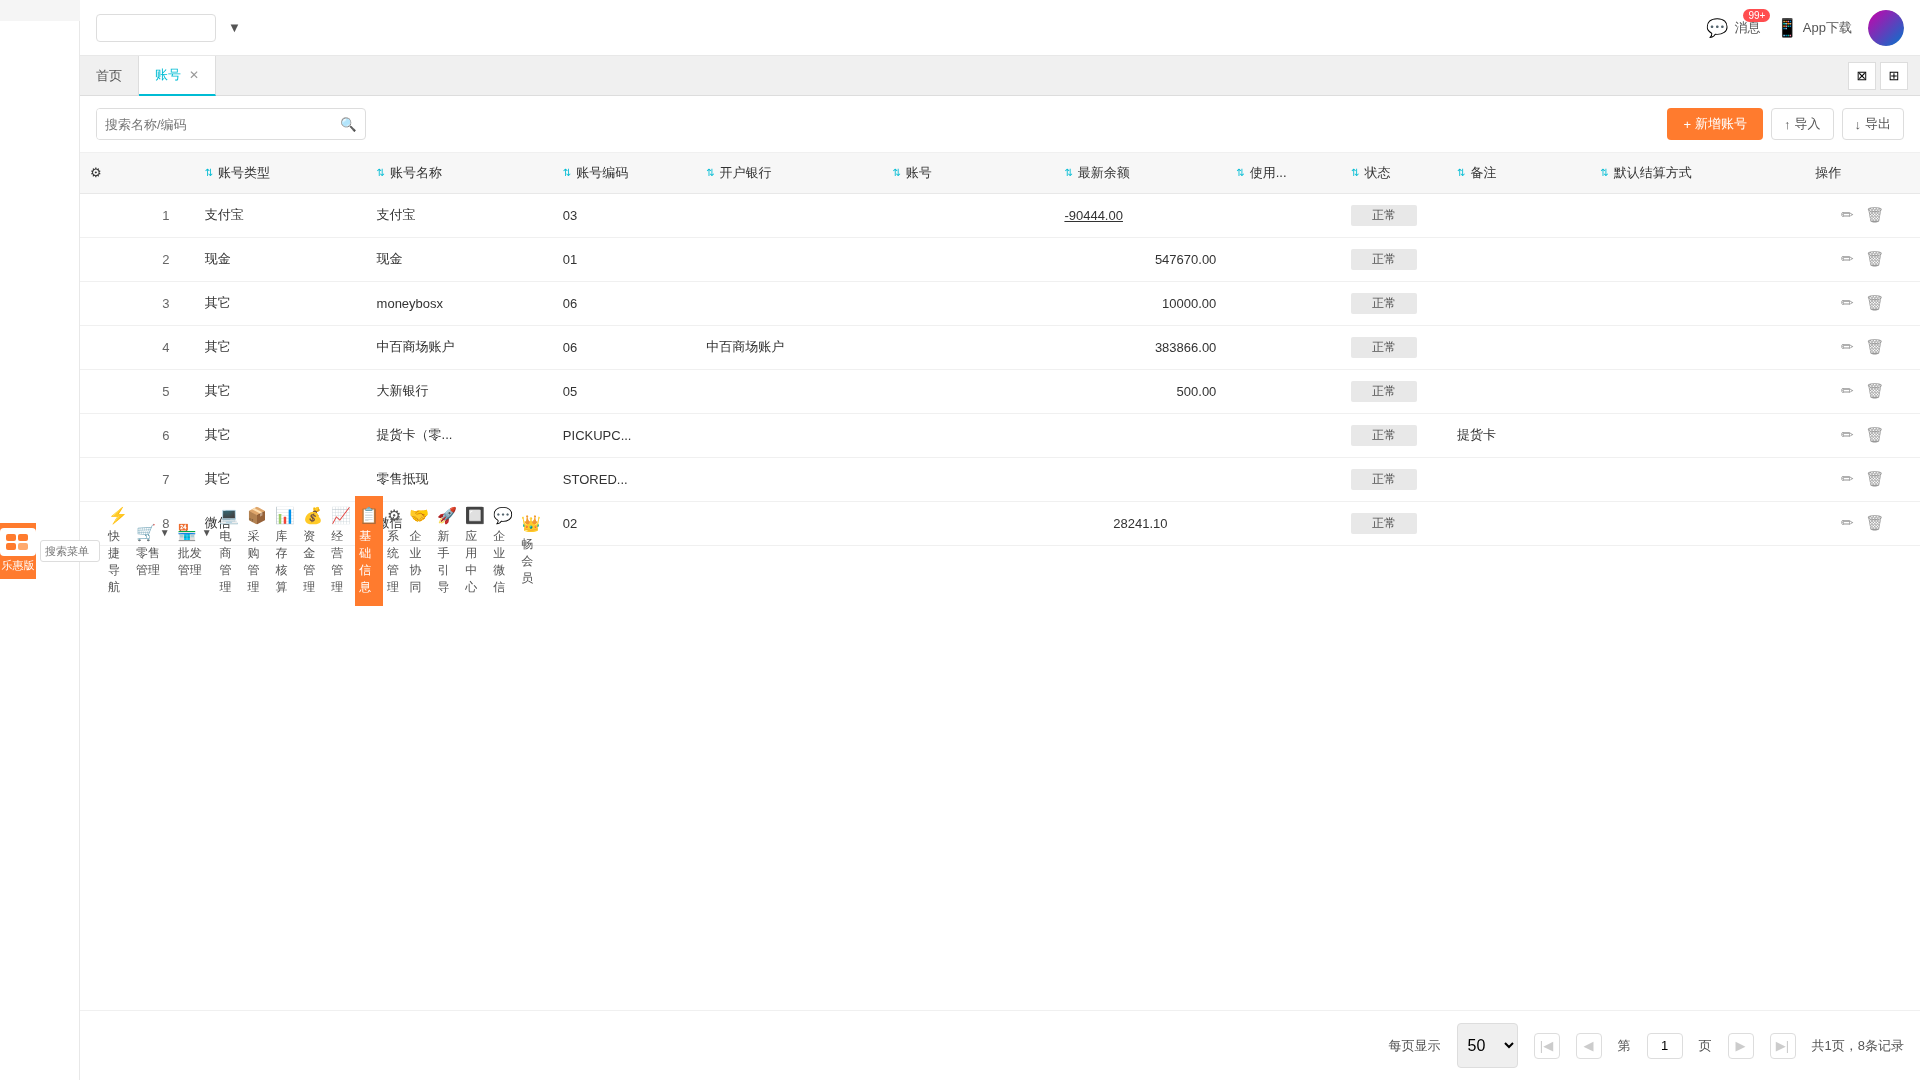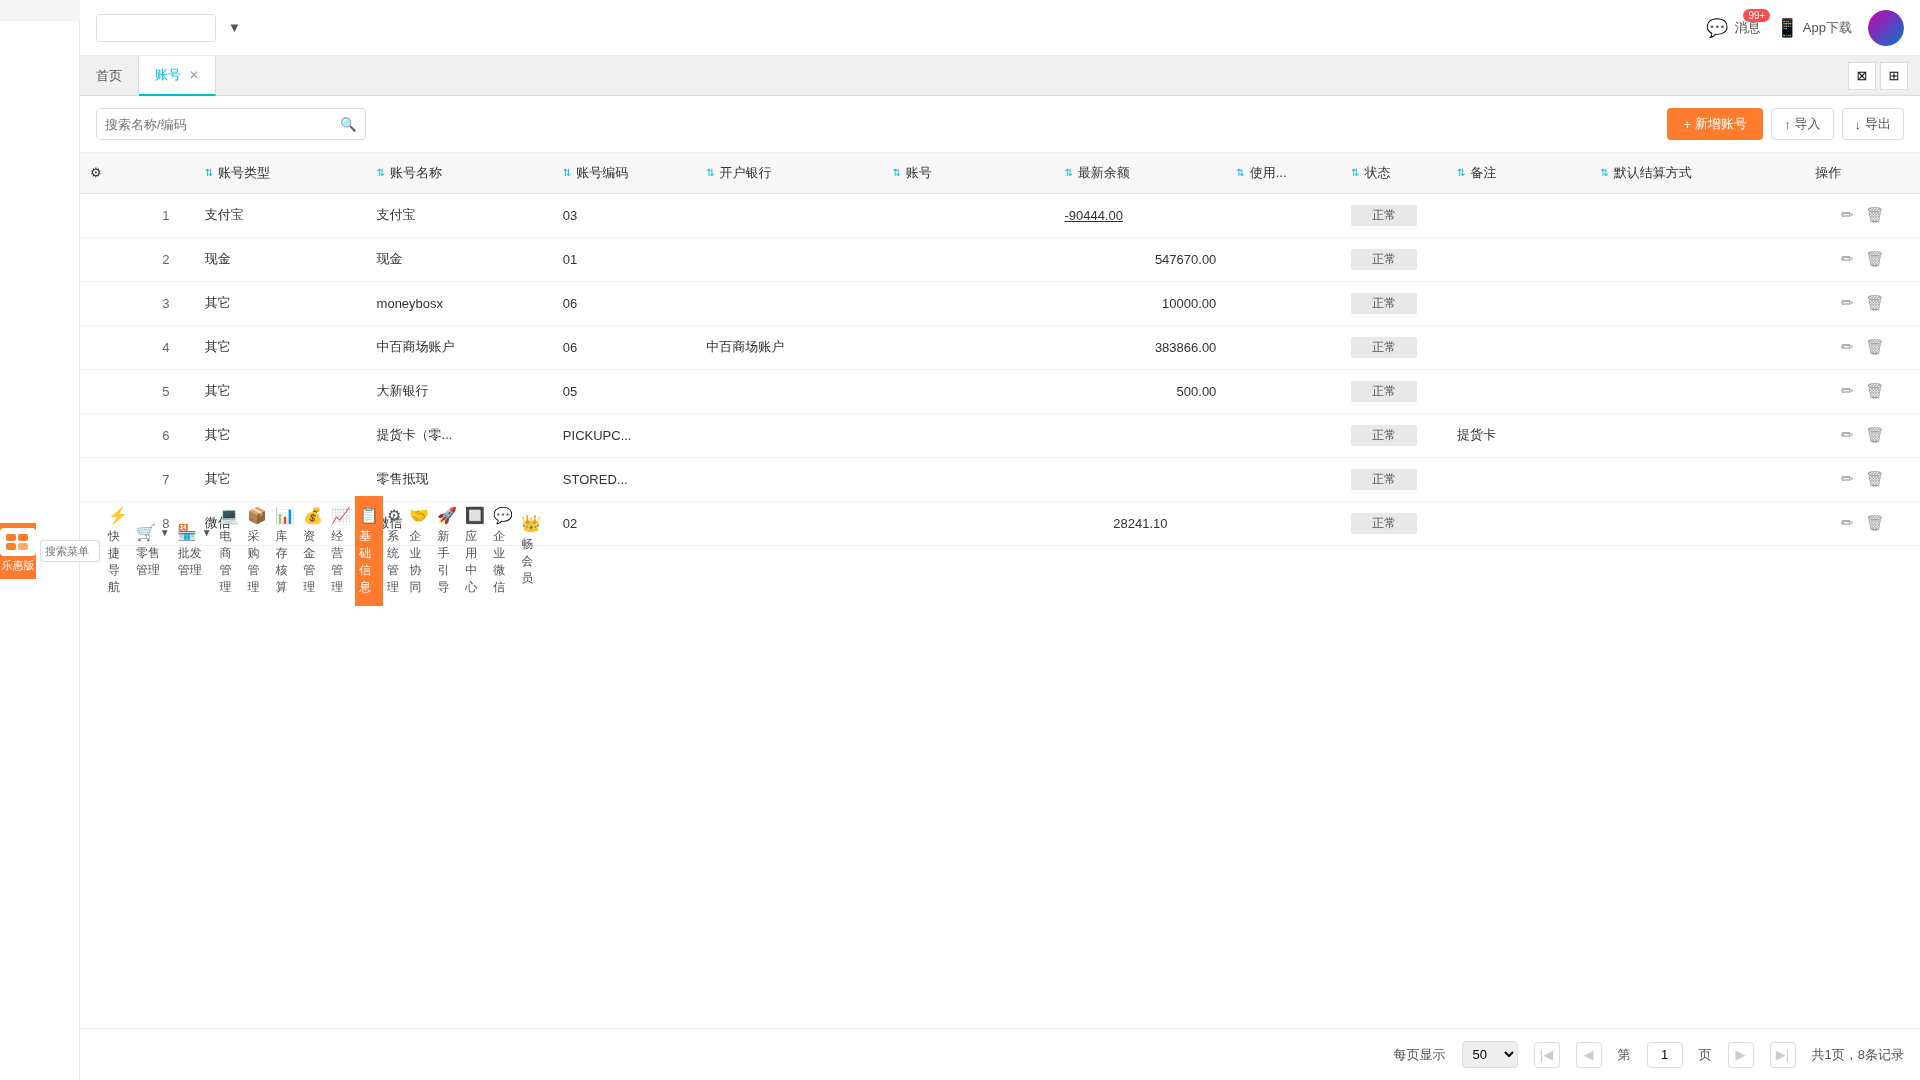--- a/index.html
+++ b/index.html
@@ -293,22 +293,22 @@
       color: #555;
       position: absolute;
       bottom: 0;
       right: 0;
       left: 0;
       background: #fff;
     }
     .page-size-select {
       border: 1px solid #ddd;
       border-radius: 4px;
-      padding: 4px 6px;
-      font-size: 13px;
+      padding: 12px 6px;
+      font-size: 16px;
       outline: none;
       cursor: pointer;
     }
     .page-nav-btn {
       width: 26px;
       height: 26px;
       border: 1px solid #ddd;
       border-radius: 4px;
       background: #fff;
       cursor: pointer;

